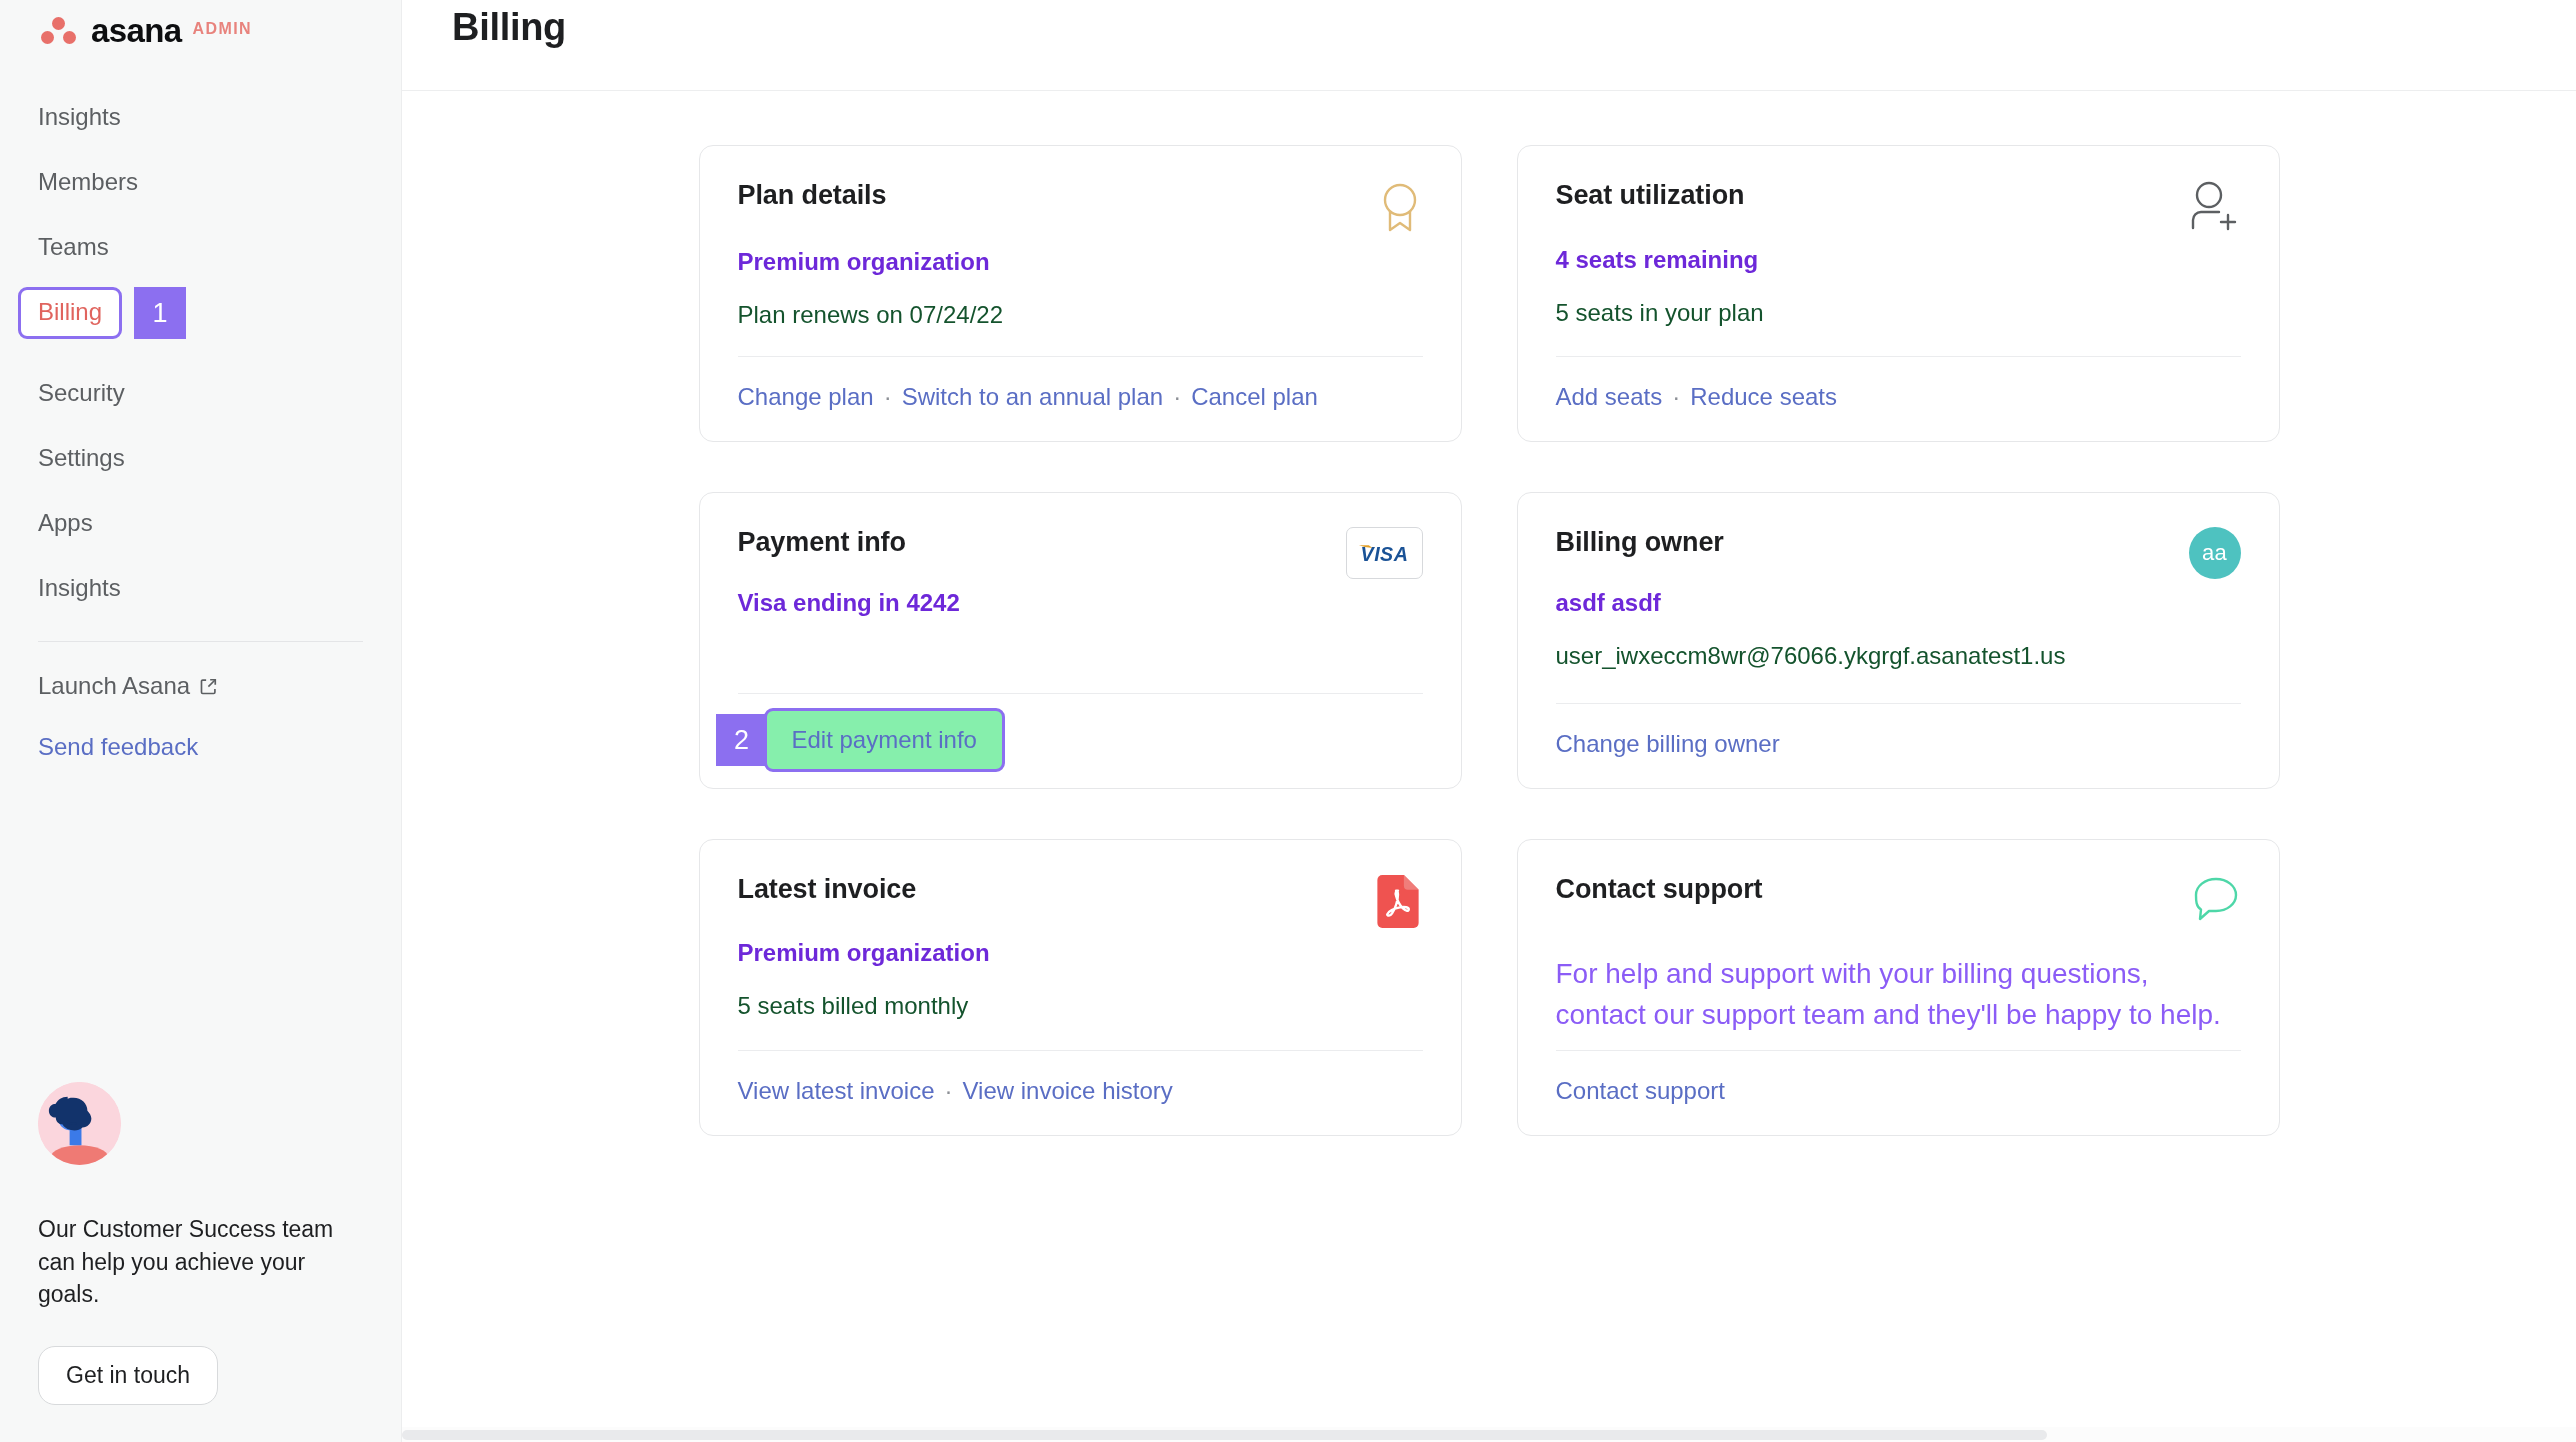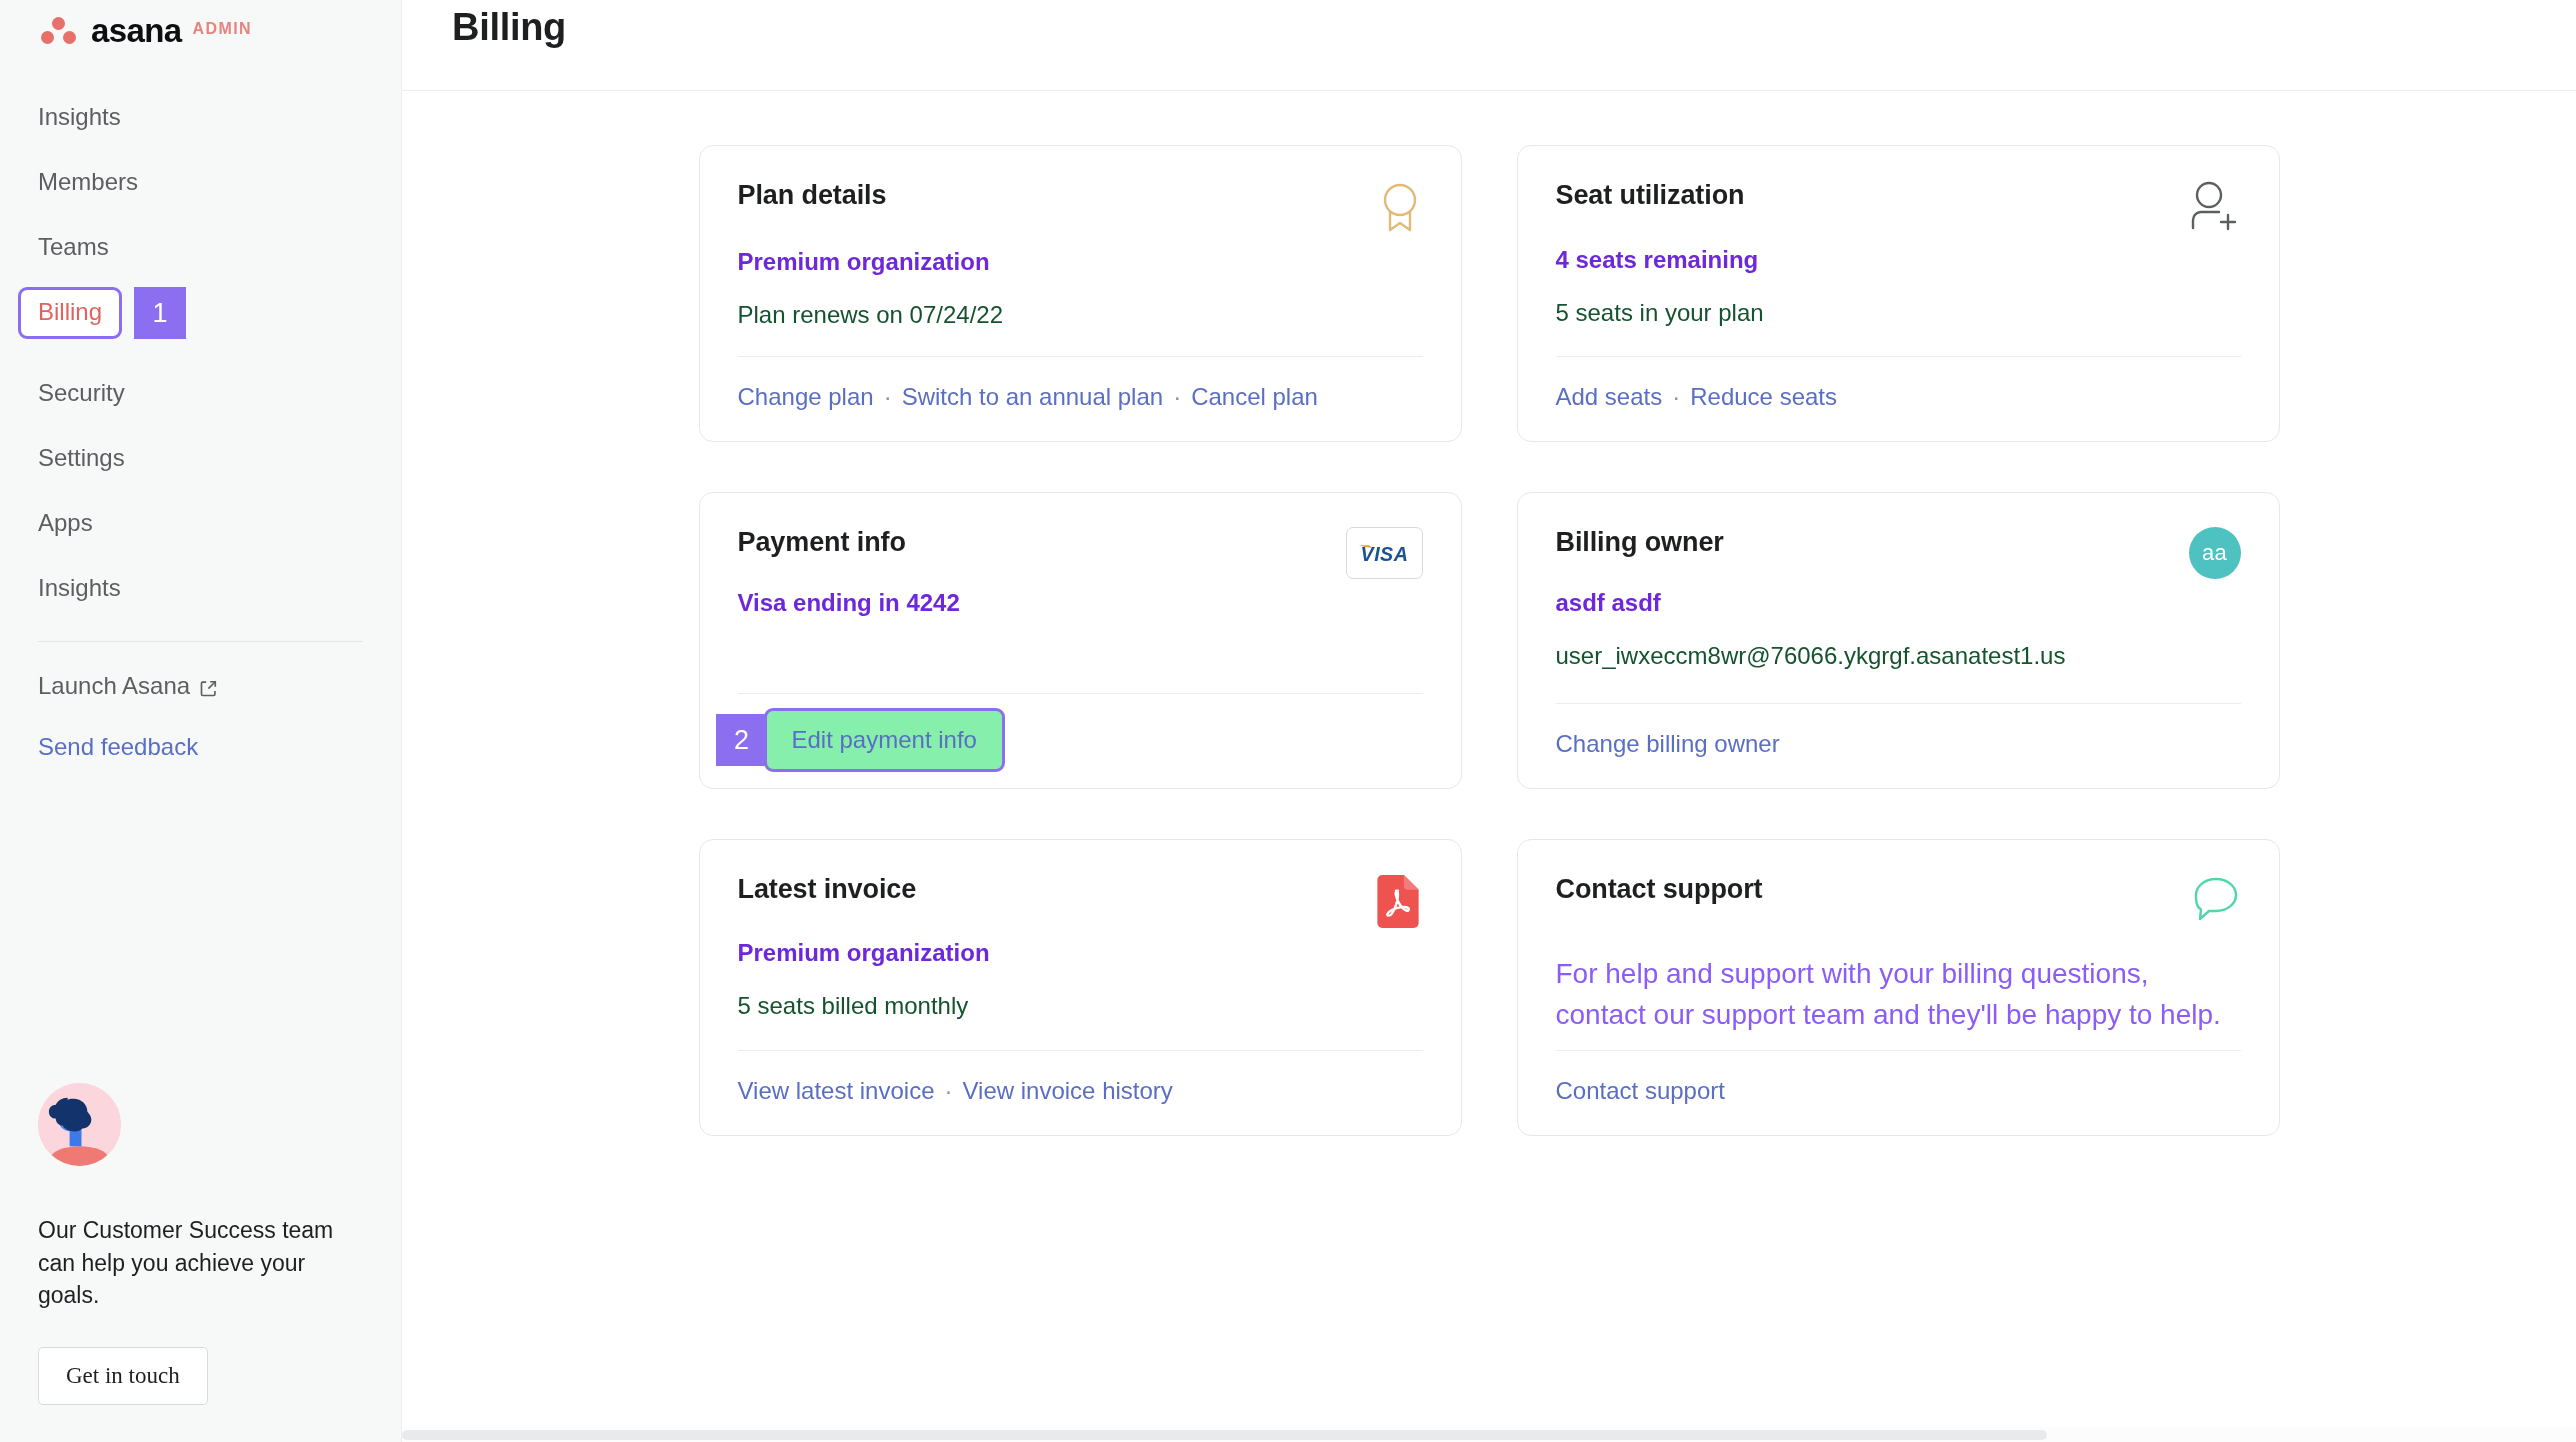--- a/index.html
+++ b/index.html
@@ -125,21 +125,21 @@
 
   .nav-divider {
     border: 0;
     border-top: 1px solid #e4e5e7;
     margin: 14px 0 32px 0;
   }
 
   .nav-bottom .nav-item { margin-bottom: 37px; }
   .ext-link {
     display: inline-flex;
-    align-items: flex-end;
+    align-items: center;
     gap: 9px;
   }
   .ext-icon { display: inline-block; width: 19px; height: 19px; }
   .link-blue { color: #5a6ec4 !important; }
 
   
   .cs-block {
     position: absolute;
     left: 38px;
     bottom: 38px;
@@ -153,26 +153,26 @@
     position: relative;
     margin-bottom: 48px;
   }
   .cs-text {
     font-size: 23px;
     line-height: 1.42;
     color: #1e1f21;
     margin-bottom: 35px;
   }
   .cs-btn {
-    font-family: Liberation Serif, serif;
+    font-family: Liberation Sans, sans-serif;
     font-size: 23px;
     color: #1e1f21;
     background: #ffffff;
     border: 1px solid #d8dadc;
-    border-radius: 5px;
+    border-radius: 17px;
     padding: 15px 27px;
     cursor: pointer;
   }
 
   
   .main {
     flex: 1;
     height: 1443px;
     position: relative;
     background: #ffffff;

